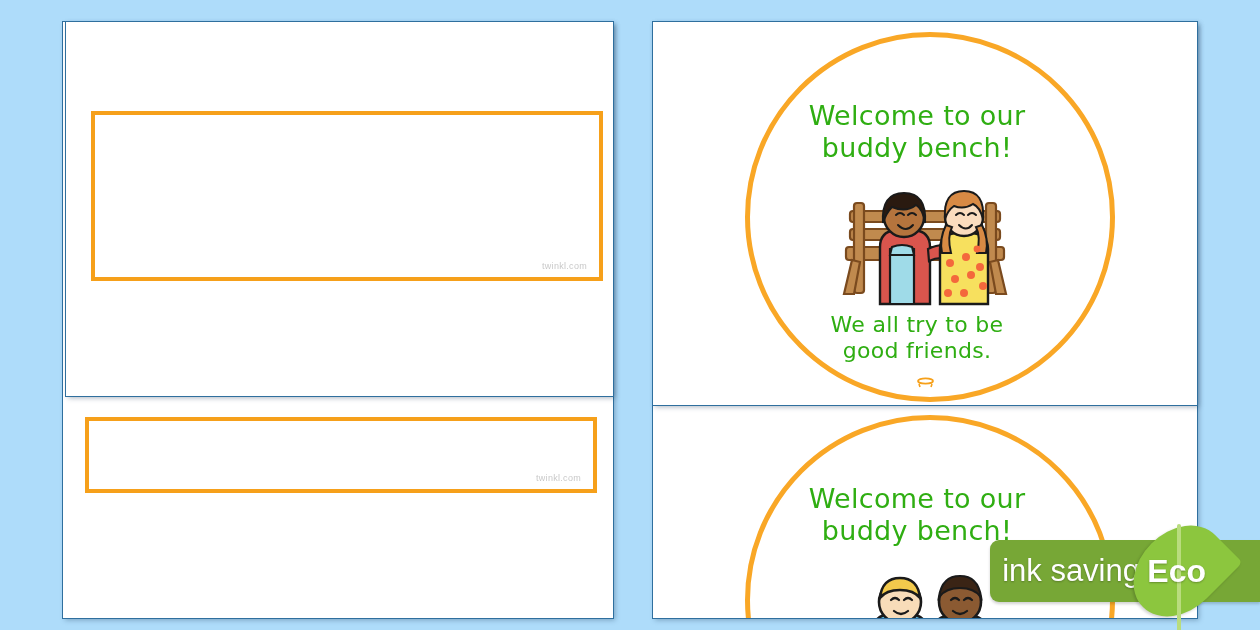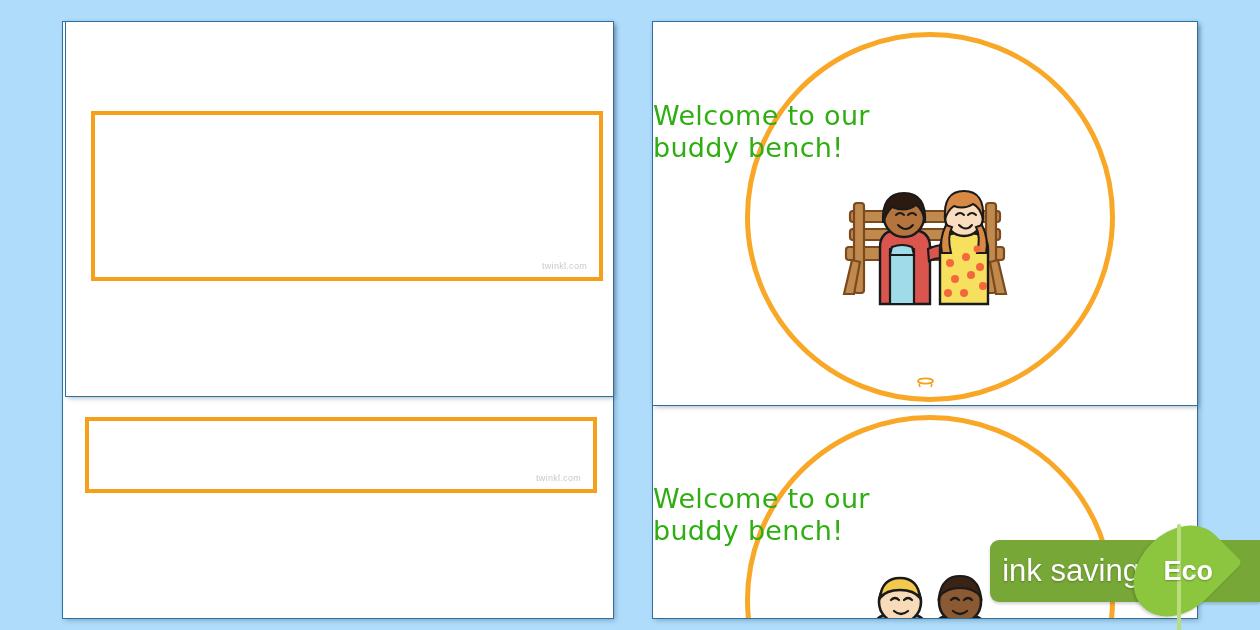--- a/index.html
+++ b/index.html
@@ -84,21 +84,21 @@
     border-radius: 50%;
     box-sizing: border-box;
     background: transparent;
   }
   #circle-1 { left: 92px; top: 10px;  width: 370px; height: 370px; }
   #circle-2 { left: 92px; top: 393px; width: 370px; height: 370px; }
 
   .poster-inner {
     position: absolute;
     left: 0; right: 16px;
-    text-align: left;
+    text-align: center;
   }
 
   .poster-title {
     font-family: "DejaVu Sans", sans-serif;
     font-size: 27px;
     line-height: 1.18;
     color: #2fae12;
     font-weight: 400;
     letter-spacing: .3px;
   }
@@ -181,27 +181,27 @@
     position: absolute;
     right: 79px;
     top: -16px;
     width: 4px;
     height: 108px;
     background: #b9dc7e;
     border-radius: 2px;
   }
   #eco-leaf-label {
     position: absolute;
-    right: 47px;
+    right: 54px;
     top: 0;
     height: 62px;
     line-height: 62px;
     color: #ffffff;
     font-family: "Liberation Sans", sans-serif;
-    font-size: 27px;
+    font-size: 32px;
     font-weight: 700;
     text-shadow: 0 1px 2px rgba(0,0,0,.28);
   }
 </style>
 </head>
 <body>
 
 <div id="stage">
 
   <div class="sheet sheet-left-back">
@@ -310,20 +310,24 @@
             <circle cx="119" cy="92" r="4"></circle>
           <circle cx="135" cy="88" r="4"></circle>
             <circle cx="147" cy="99" r="4"></circle>
           <circle cx="112" cy="106" r="4"></circle>
             <circle cx="128" cy="106" r="4"></circle>
           <circle cx="141" cy="62" r="3.4"></circle>
         </g>
       </svg>
     </div>
 
+    <div class="poster-inner poster-sub" id="poster-1-sub">
+      <div>We all try to be</div>
+      <div>good friends.</div>
+    </div>
 
     <div class="bench-glyph" id="bench-glyph-1">
       <svg width="17" height="11" viewBox="0 0 17 11">
         <ellipse cx="8.5" cy="4" rx="7.5" ry="2.6" fill="none" stroke="#f6a01a" stroke-width="1.8"></ellipse>
         <path d="M2 7 l1 3 M15 7 l-1 3" stroke="#f6a01a" stroke-width="1.6" fill="none"></path>
       </svg>
     </div>
   </div>
 
   <div id="eco-badge">

